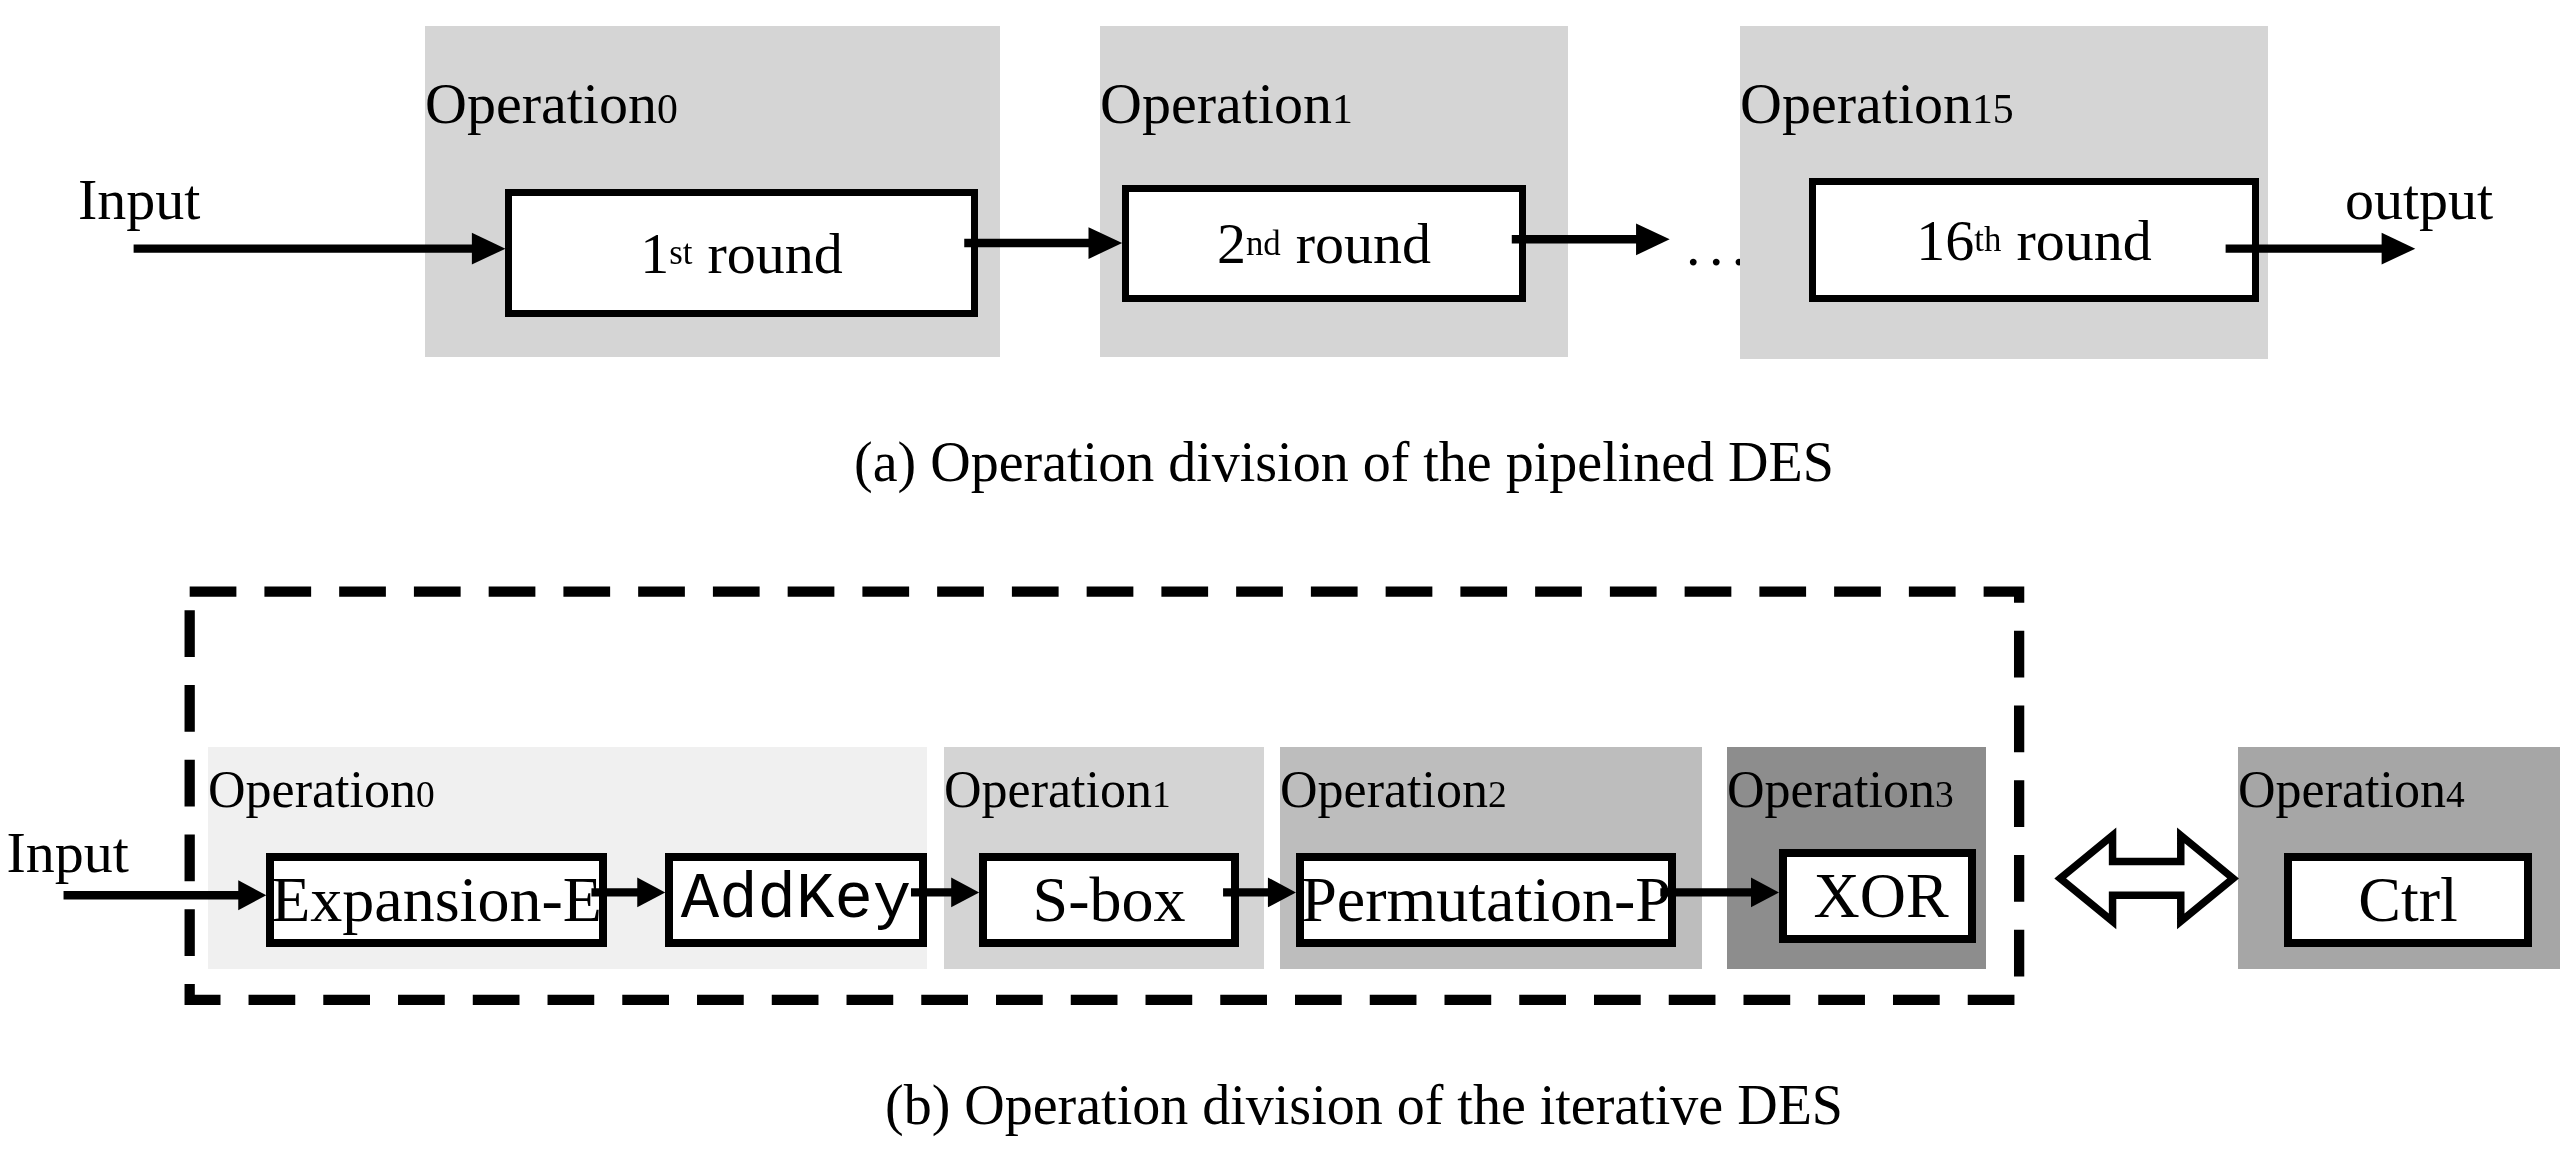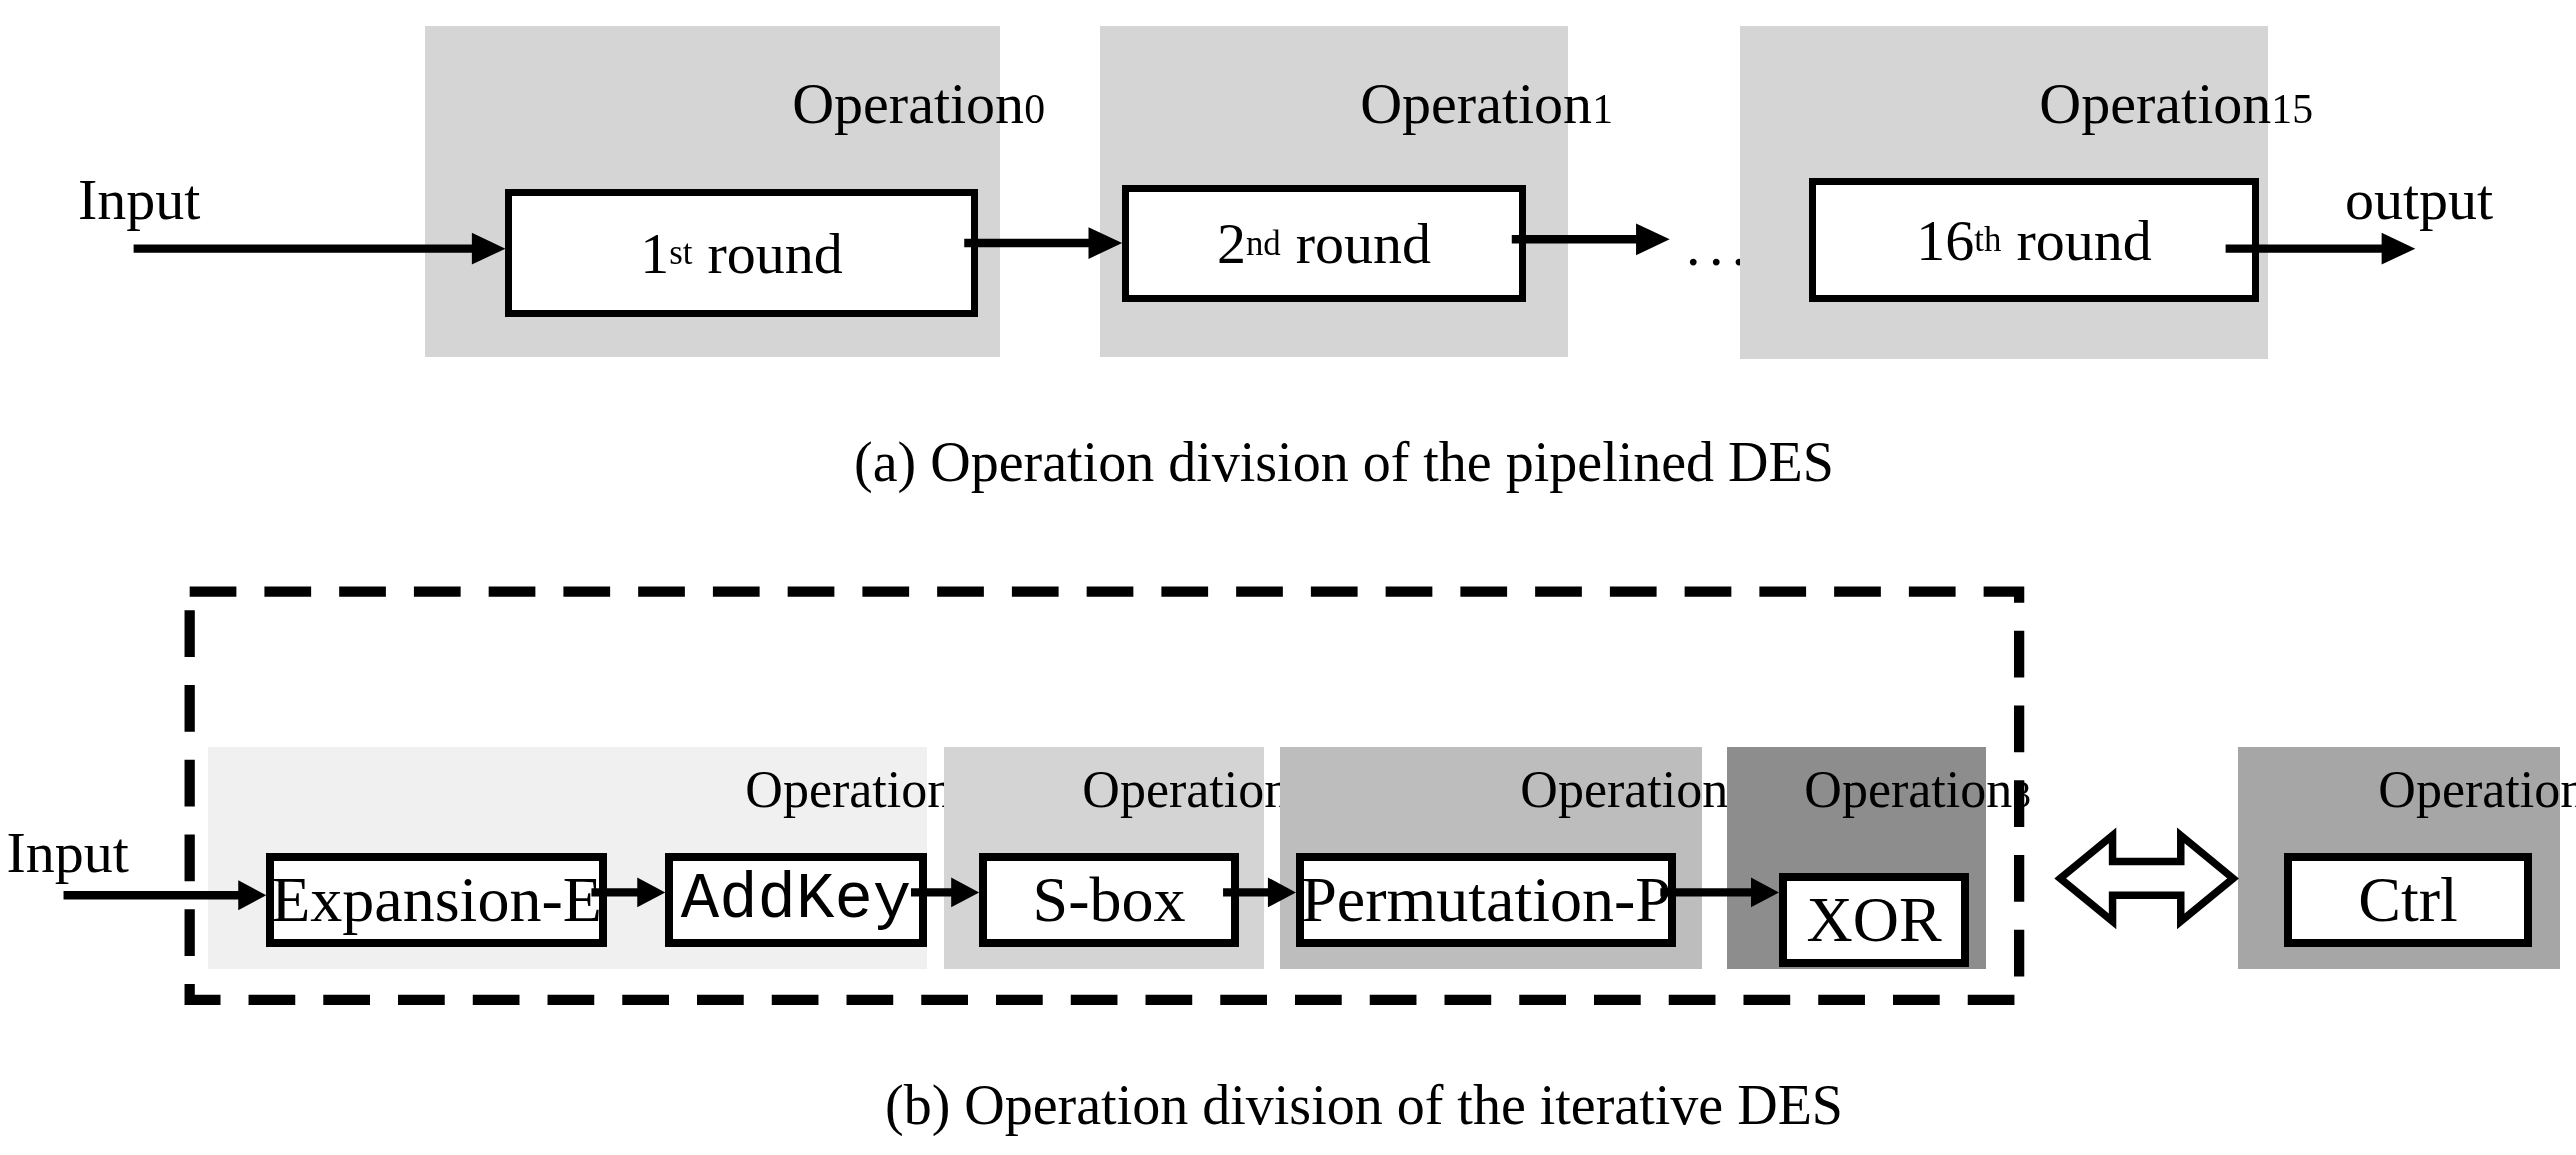--- a/index.html
+++ b/index.html
@@ -1,19 +1,19 @@
 <!DOCTYPE html>
 <html style="font-size:15px"><head>
 <meta charset="utf-8">
 <style>
   html,body{margin:0;padding:0;background:#fff;}
   .canvas{position:relative;width:2576px;height:1156px;background:#fff;overflow:hidden;
           font-family:"Liberation Serif","DejaVu Serif",serif;color:#000;}
   .panel{position:absolute;}
-  .panel-label{position:absolute;width:100%;text-align:right;white-space:nowrap;margin-left:45px;}
+  .panel-label{position:absolute;width:100%;text-align:left;white-space:nowrap;}
   .stage-label{top:49px;font-size:58px;line-height:1;}
   .op-label{top:761px;font-size:52px;line-height:1;}
   .idx{font-size:0.72em;}
   .box{position:absolute;background:#fff;border:7.5px solid #000;display:flex;
        align-items:center;justify-content:center;white-space:nowrap;}
   .box-a{font-size:58px;}
   .box-b{border-width:8.4px;font-size:64px;}
   sup.ord{font-size:0.60em;vertical-align:super;line-height:0;}
   .rw{margin-left:15px;}
   .io-label{position:absolute;font-size:58px;line-height:1;white-space:nowrap;}
@@ -78,21 +78,21 @@
     <div class="panel-label op-label" style="top:17px;"><span>Operation</span><span class="idx">3</span></div>
   </div>
   <div class="panel" style="left: 2238px; top: 747px; width: 322px; height: 222px; background-color: rgb(166, 166, 166);">
     <div class="panel-label op-label" style="top:17px;"><span>Operation</span><span class="idx">4</span></div>
   </div>
 
   <div class="box box-b" style="left:266px;top:853px;width:325px;height:78px;">Expansion-E</div>
   <div class="box box-b" style="left:665px;top:853px;width:246px;height:78px;font-family:Liberation Mono, monospace;">AddKey</div>
   <div class="box box-b" style="left:979px;top:853px;width:244px;height:78px;">S-box</div>
   <div class="box box-b" style="left:1296px;top:853px;width:364px;height:78px;">Permutation-P</div>
-  <div class="box box-b" style="left:1779px;top:873px;width:174px;height:78px;">XOR</div>
+  <div class="box box-b" style="left:1779px;top:849px;width:174px;height:78px;padding-left:7px;">XOR</div>
   <div class="box box-b" style="left:2284px;top:853px;width:232px;height:78px;">Ctrl</div>
 
   <div class="caption" style="left:1364px;top:1075px;">(b) Operation division of the iterative DES</div>
 
   <svg class="overlay" width="2576" height="1156" viewBox="0 0 2757 1237">
 
     <rect x="203" y="633" width="1958" height="437" fill="none" stroke="#000" stroke-width="11" stroke-dasharray="50 30"></rect>
 
     <line x1="143" y1="266" x2="510" y2="266" stroke="#000" stroke-width="9"></line>
     <polygon points="541,266 505,249 505,283" fill="#000"></polygon>

